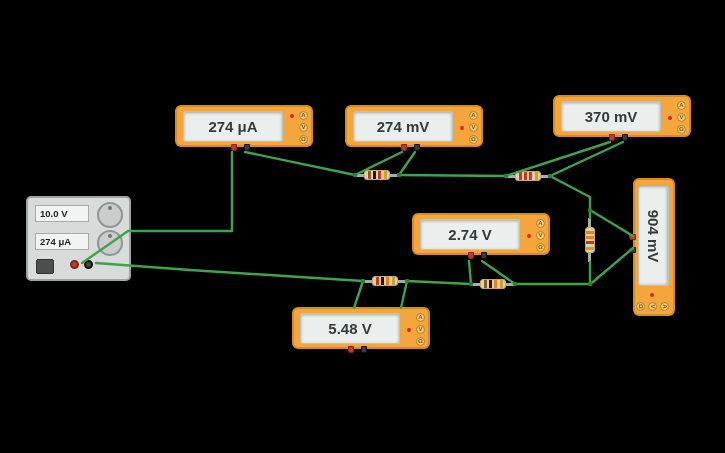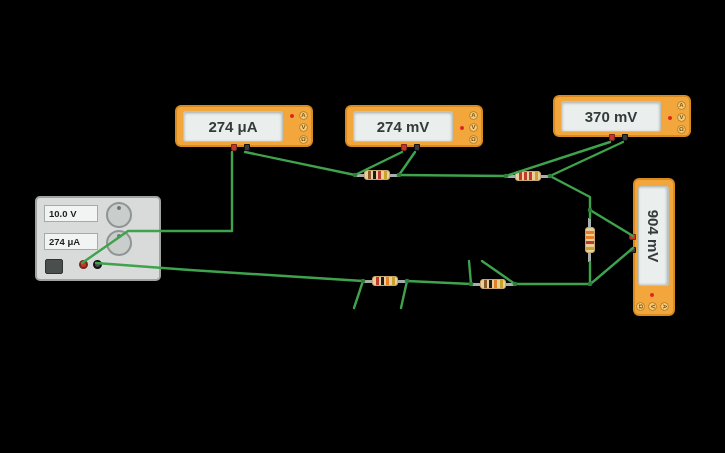--- a/index.html
+++ b/index.html
@@ -23,21 +23,21 @@
          box-sizing:border-box;font-size:6px;line-height:7px;font-weight:bold;color:#7A5510;text-align:center;}
   .m-ind{position:absolute;width:4px;height:4px;border-radius:50%;background:#DD2222;right:17px;}
   .mode-a .m-ind{top:7px;} .mode-v .m-ind{top:19px;}
   .m-term{position:absolute;bottom:-6px;width:6px;height:7px;border-radius:0 0 2px 2px;box-sizing:border-box;}
   .m-term-red{left:54px;background:#C03A2B;border:1px solid #7E241A;}
   .m-term-black{left:67px;background:#3A3A3A;border:1px solid #111;}
   .meter-rot-wrap{position:absolute;left:633px;top:178px;width:42px;height:138px;z-index:2;}
   .meter-rot-wrap .meter{left:0;top:0;transform:rotate(90deg) translate(0,-42px);transform-origin:top left;}
 
   
-  .psu{position:absolute;left:35px;top:196px;width:126px;height:85px;background:#D9DBDA;
+  .psu{position:absolute;left:26px;top:196px;width:105px;height:85px;background:#D9DBDA;
        border:2px solid #9FA3A2;border-radius:5px;box-sizing:border-box;z-index:2;}
   .psu-display{position:absolute;left:7px;width:54px;height:17px;background:#F2F4F3;border:1px solid #A5ABAA;
                box-sizing:border-box;display:flex;align-items:center;padding-left:4px;
                font-size:9.5px;font-weight:bold;color:#222;}
   .psu-display-v{top:7px;} .psu-display-c{top:35px;}
   .psu-knob{position:absolute;left:69px;width:26px;height:26px;border-radius:50%;background:#C9CDCC;
             border:2px solid #8F9594;box-sizing:border-box;}
   .psu-knob::after{content:"";position:absolute;left:9px;top:2px;width:4px;height:4px;border-radius:50%;background:#6E7473;}
   .psu-knob-v{top:4px;} .psu-knob-c{top:32px;}
   .psu-power{position:absolute;left:8px;top:61px;width:16px;height:13px;background:#4A4F4E;
@@ -109,37 +109,63 @@
     <div class="m-buttons">
       <div class="m-btn"><span>A</span></div>
       <div class="m-btn"><span>V</span></div>
       <div class="m-btn"><span>Ω</span></div>
     </div>
     <span class="m-ind"></span>
     <span class="m-term m-term-red"></span>
     <span class="m-term m-term-black"></span>
   </div>
 
+  <div class="meter mode-v" style="left:412px;top:213px">
+    <div class="m-display">
+      <span class="m-reading">2.74 V</span>
+    </div>
+    <div class="m-buttons">
+      <div class="m-btn"><span>A</span></div>
+      <div class="m-btn"><span>V</span></div>
+      <div class="m-btn"><span>Ω</span></div>
+    </div>
+    <span class="m-ind"></span>
+    <span class="m-term m-term-red"></span>
+    <span class="m-term m-term-black"></span>
+  </div>
 
   <div class="meter-rot-wrap">
     <div class="meter mode-v">
       <div class="m-display">
         <span class="m-reading">904 mV</span>
       </div>
       <div class="m-buttons">
         <div class="m-btn"><span>A</span></div>
         <div class="m-btn"><span>V</span></div>
         <div class="m-btn"><span>Ω</span></div>
       </div>
       <span class="m-ind"></span>
       <span class="m-term m-term-red"></span>
       <span class="m-term m-term-black"></span>
     </div>
   </div>
 
+  <div class="meter mode-v" style="left:292px;top:307px">
+    <div class="m-display">
+      <span class="m-reading">5.48 V</span>
+    </div>
+    <div class="m-buttons">
+      <div class="m-btn"><span>A</span></div>
+      <div class="m-btn"><span>V</span></div>
+      <div class="m-btn"><span>Ω</span></div>
+    </div>
+    <span class="m-ind"></span>
+    <span class="m-term m-term-red"></span>
+    <span class="m-term m-term-black"></span>
+  </div>
 
   <div class="resistor" style="left:355px;top:170px">
     <span class="r-lead r-lead-l"></span>
     <span class="r-lead r-lead-r"></span>
     <span class="r-body">
       <span class="r-band" style="left: 3px; background: rgb(138, 90, 43);"></span>
       <span class="r-band" style="left: 8px; background: rgb(26, 26, 26);"></span>
       <span class="r-band" style="left: 13px; background: rgb(192, 57, 43);"></span>
       <span class="r-band" style="left: 19px; background: rgb(201, 162, 39);"></span>
     </span>

